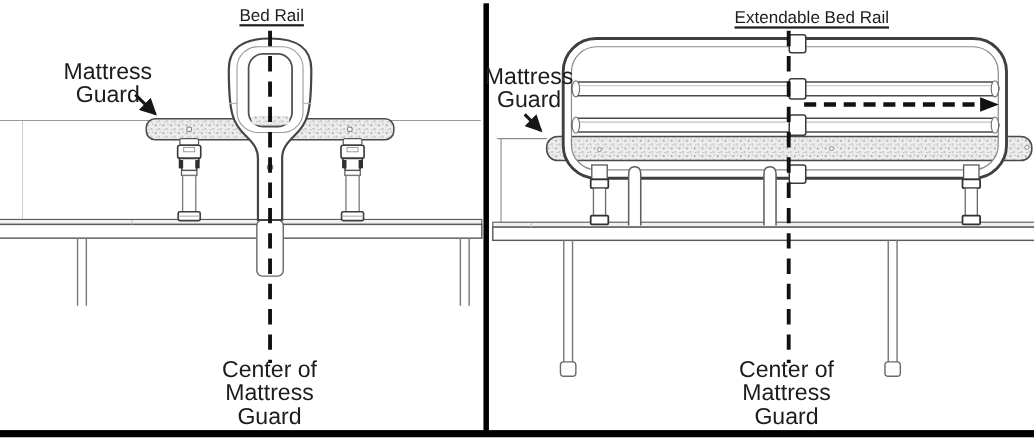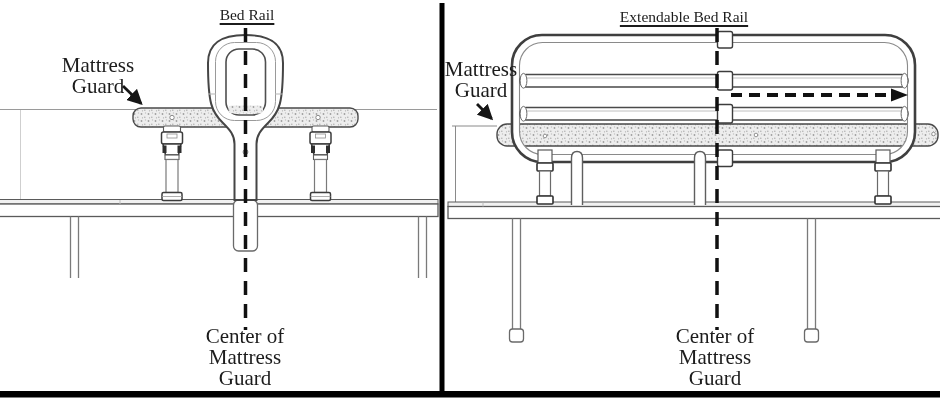--- a/index.html
+++ b/index.html
@@ -5,21 +5,21 @@
   html,body{margin:0;padding:0;background:#fff;}
   .stage{
     position:relative;width:940px;height:400px;background:#fff;overflow:hidden;
     font-family:"Liberation Sans",sans-serif;
   }
   .stage svg{position:absolute;left:0;top:0;}
   .label{
     position:absolute;transform:translateX(-50%);text-align:center;
     font-size:21px;line-height:21px;color:#1c1c1c;white-space:nowrap;
   }
-  .label span{display:block;font-family:Liberation Serif, serif;}
+  .label span{display:block;}
   .title{font-size:15.5px;}
   .u{text-decoration:underline;text-underline-offset:3px;text-decoration-thickness:1.5px;}
 </style>
 </head>
 <body>
 
 <div class="stage">
 
 <svg width="940" height="400" viewBox="0 0 940 400">
   <defs>
@@ -188,21 +188,21 @@
     <line x1="717" y1="28" x2="717" y2="330" stroke="#111" stroke-width="3.5" stroke-dasharray="14 9"></line>
   </g>
 
   <rect x="439.5" y="3" width="5" height="390" fill="#000"></rect>
   <rect x="0" y="391" width="940" height="6.5" fill="#000"></rect>
 </svg>
 
 <div class="label title" style="left:247px;top:4px;">
   <span class="u">Bed Rail</span>
 </div>
-<div class="label title" style="left:684px;top:6px;">
+<div class="label title" style="left:738px;top:6px;">
   <span class="u">Extendable Bed Rail</span>
 </div>
 
 <div class="label" style="left:98px;top:55px;">
   <span>Mattress</span>
   <span>Guard</span>
 </div>
 <div class="label" style="left:481px;top:59px;">
   <span>Mattress</span>
   <span>Guard</span>

